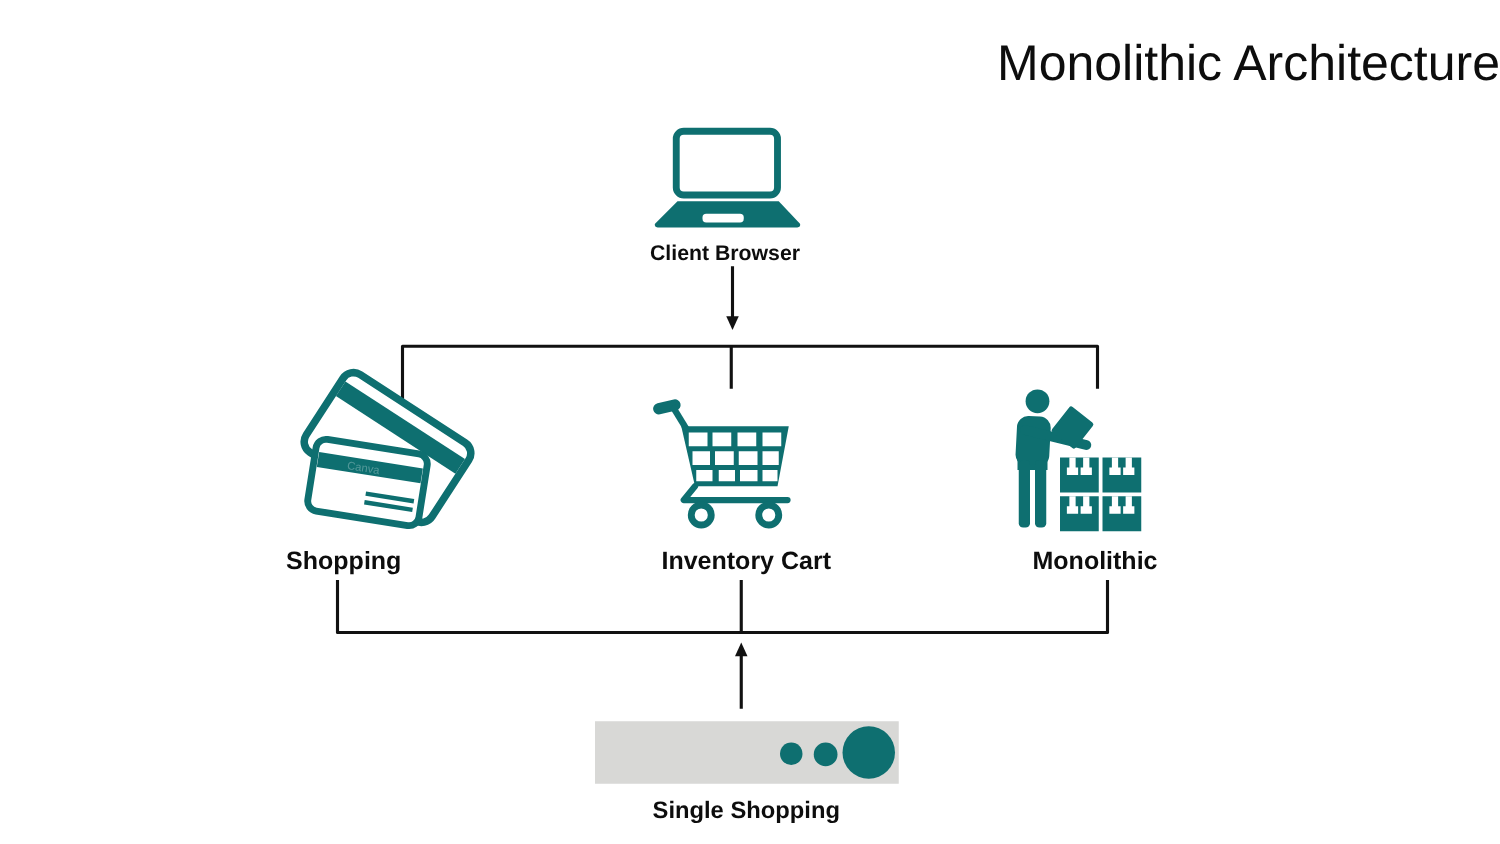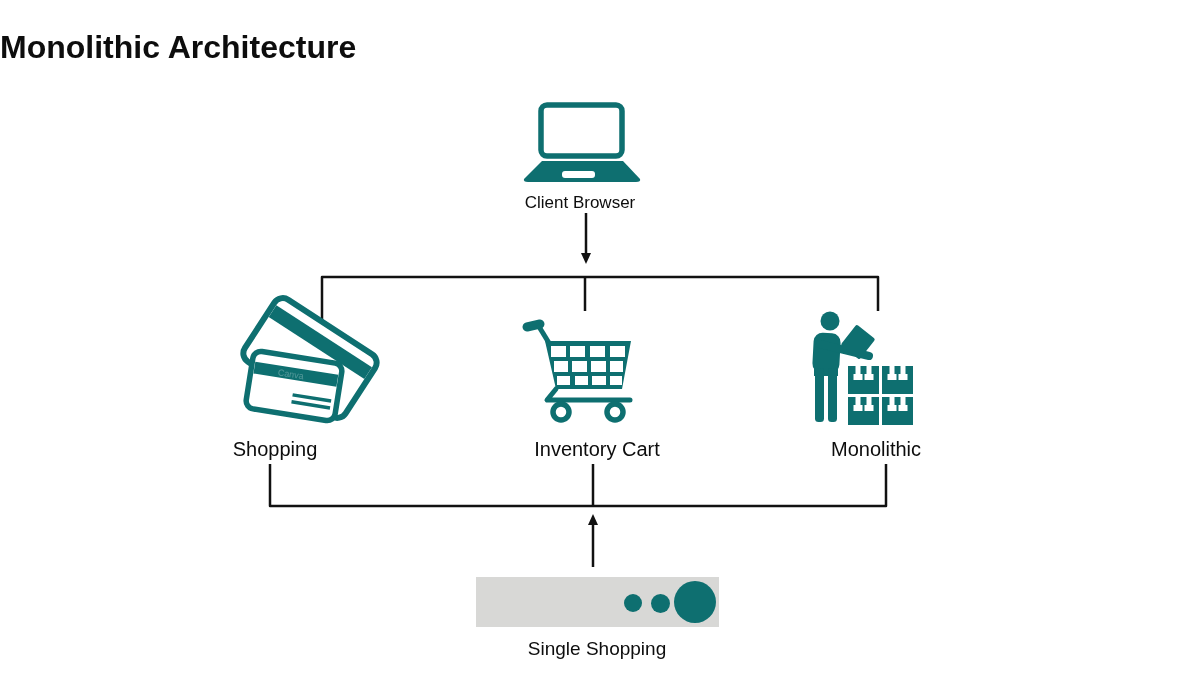--- a/index.html
+++ b/index.html
@@ -4,25 +4,25 @@
 <style>
   html,body{margin:0;padding:0;}
   .stage{
     position:relative;width:1200px;height:675px;overflow:hidden;
     --teal:#0e6f70;--line:#111111;--instance-bar:#d8d8d6;--background:#ffffff;--text:#0d0d0d;
     background:var(--background);
     font-family:"Liberation Sans", sans-serif;
   }
   .title{
     position:absolute;top:29px;left:0;width:100%;margin:0;
-    text-align:left;font-size:32px;font-weight:700;color:var(--text);
+    text-align:right;font-size:40px;font-weight:400;color:var(--text);
   }
   .lbl{
     position:absolute;transform:translateX(-50%);
-    font-weight:400;color:var(--text);white-space:nowrap;
+    font-weight:700;color:var(--text);white-space:nowrap;
   }
   .lbl-client{left:580px;top:193px;font-size:17px;}
   .lbl-service{top:438px;font-size:20px;}
   .lbl-payment{left:275px;}
   .lbl-cart{left:597px;}
   .lbl-inventory{left:876px;}
   .lbl-instance{left:597px;top:638px;font-size:19px;}
   svg.layer{position:absolute;left:0;top:0;}
   .conn{stroke:var(--line);stroke-width:2.5;fill:none;stroke-linejoin:round;}
   .arrowhead{fill:var(--line);stroke:none;}

